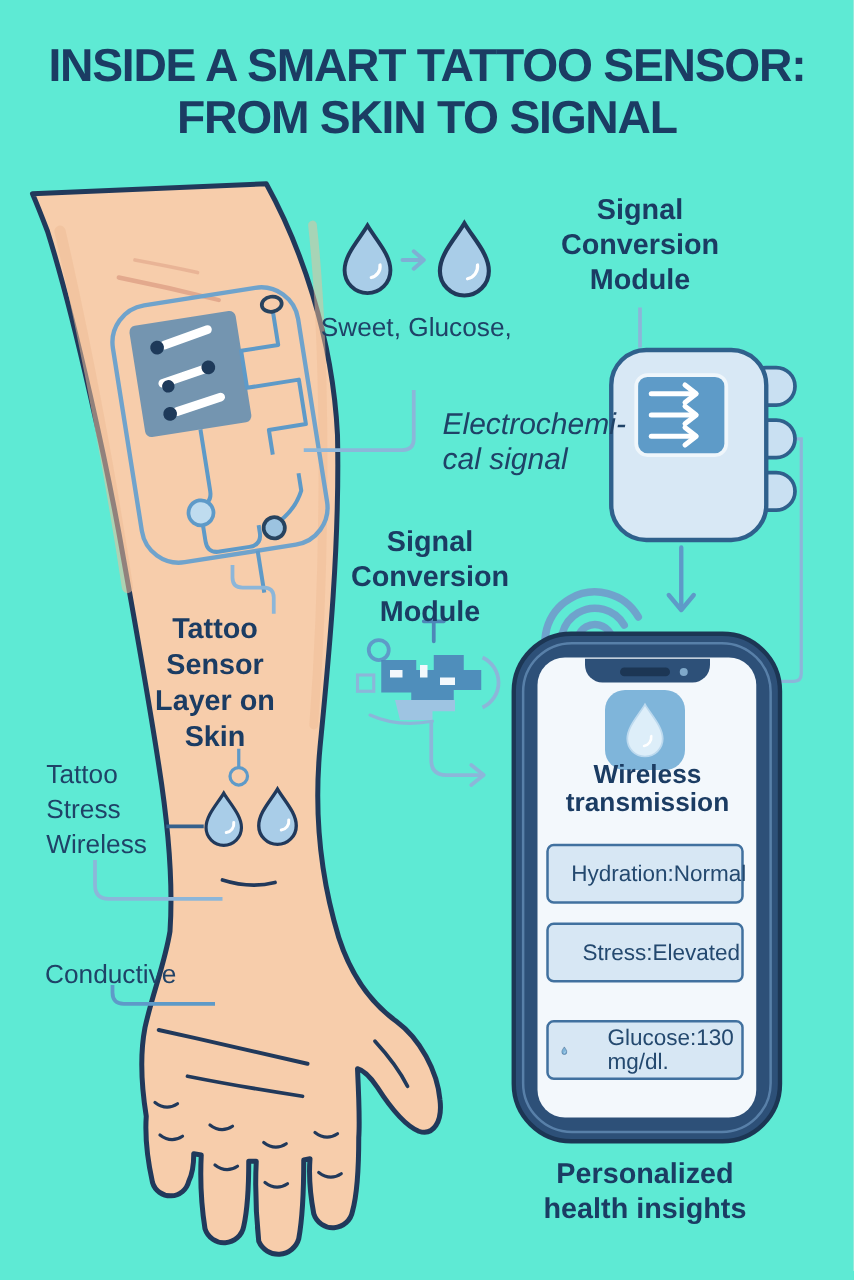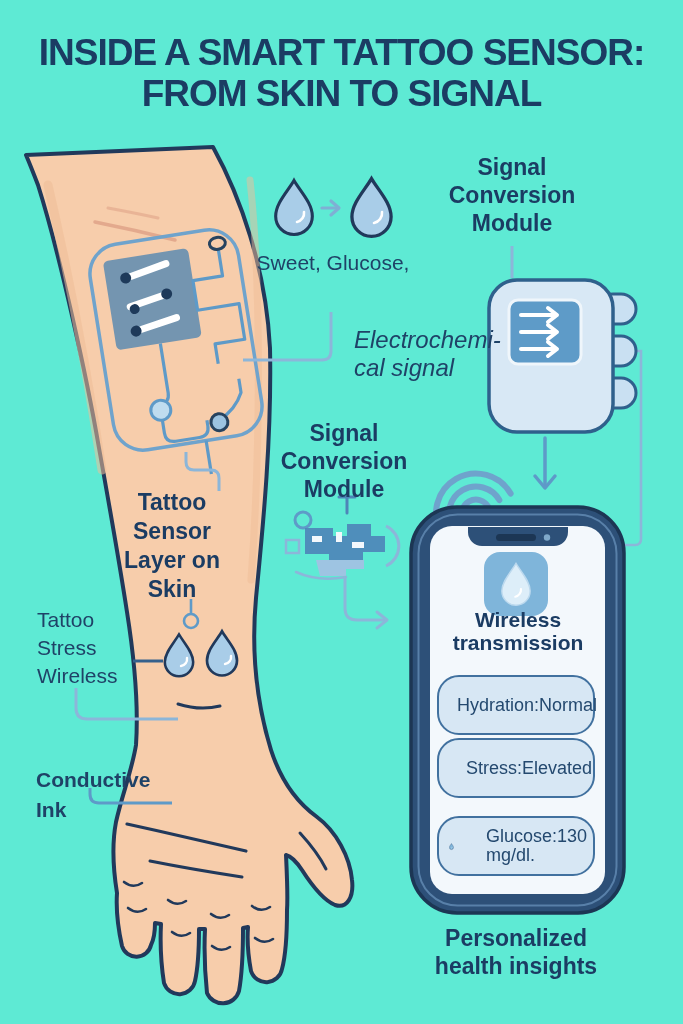--- a/index.html
+++ b/index.html
@@ -15,30 +15,30 @@
     left:0;right:0;top:32px;text-align:center;
     font-weight:bold;font-size:37px;line-height:41px;color:#1B3C63;letter-spacing:-1px;
   }
   .sweat-label{left:233px;top:251px;width:200px;text-align:center;font-size:21px;line-height:24px;}
   .electro-label{left:354px;top:326px;font-size:24px;line-height:28px;font-style:italic;}
   .module-title-top{left:412px;top:153px;width:200px;text-align:center;font-weight:bold;font-size:23px;line-height:28px;color:#1B3C63;}
   .digital-label{left:495px;top:375px;width:100px;text-align:center;font-size:20px;line-height:25px;}
   .module-title-center{left:244px;top:419px;width:200px;text-align:center;font-weight:bold;font-size:23px;line-height:28px;color:#1B3C63;}
   .tattoo-layer-label{left:92px;top:488px;width:160px;text-align:center;font-weight:bold;font-size:23px;line-height:29px;color:#1B3C63;}
   .encor-label{left:37px;top:606px;font-size:21px;line-height:28px;}
-  .conductive-label{left:36px;top:765px;font-size:21px;line-height:30px;font-weight:bold;}
+  .conductive-label{left:36px;top:765px;font-size:21px;line-height:30px;}
   .wireless-label{left:432px;top:608px;width:172px;text-align:center;font-weight:bold;font-size:21px;line-height:23px;color:#1B3C63;}
   .footer-label{left:396px;top:924px;width:240px;text-align:center;font-weight:bold;font-size:23px;line-height:28px;color:#1B3C63;}
   .app-icon{
     position:absolute;left:484px;top:552px;width:64px;height:64px;border-radius:16px;
     background:#7FB5DA;display:flex;align-items:center;justify-content:center;
   }
   .card{
-    position:absolute;left:437px;width:158px;height:60px;
-    background:#D7E7F4;border:2.5px solid #41719F;border-radius:22px;
+    position:absolute;left:437px;width:158px;height:48px;
+    background:#D7E7F4;border:2.5px solid #41719F;border-radius:6px;
     box-sizing:border-box;display:flex;align-items:center;gap:8px;padding:0 6px 0 10px;
   }
   .card .card-text{font-size:18px;line-height:19px;color:#24496F;}
   .card-1{top:675px;}
   .card-2{top:738px;padding-left:19px;}
   .card-3{top:816px;gap:32px;}
 </style>
 </head>
 <body>
 
@@ -255,21 +255,20 @@
   </div>
 
   <div class="txt encor-label">
     <span>Tattoo</span>
     <span>Stress</span>
     <span>Wireless</span>
   </div>
 
   <div class="txt conductive-label">
     <span>Conductive</span>
-    <span>Ink</span>
   </div>
 
   <div class="app-icon">
     <svg width="34" height="44" viewBox="0 0 48 62">
       <path d="M24 2 C 31 14 44 27 44 41 A 20 20 0 1 1 4 41 C 4 27 17 14 24 2 Z" fill="#DDEEF9" stroke="#BCD9EE" stroke-width="2"></path>
       <path d="M 31 38 a 10 10 0 0 1 -8 11" fill="none" stroke="#FFFFFF" stroke-width="3" stroke-linecap="round"></path>
     </svg>
   </div>
 
   <div class="txt wireless-label">

